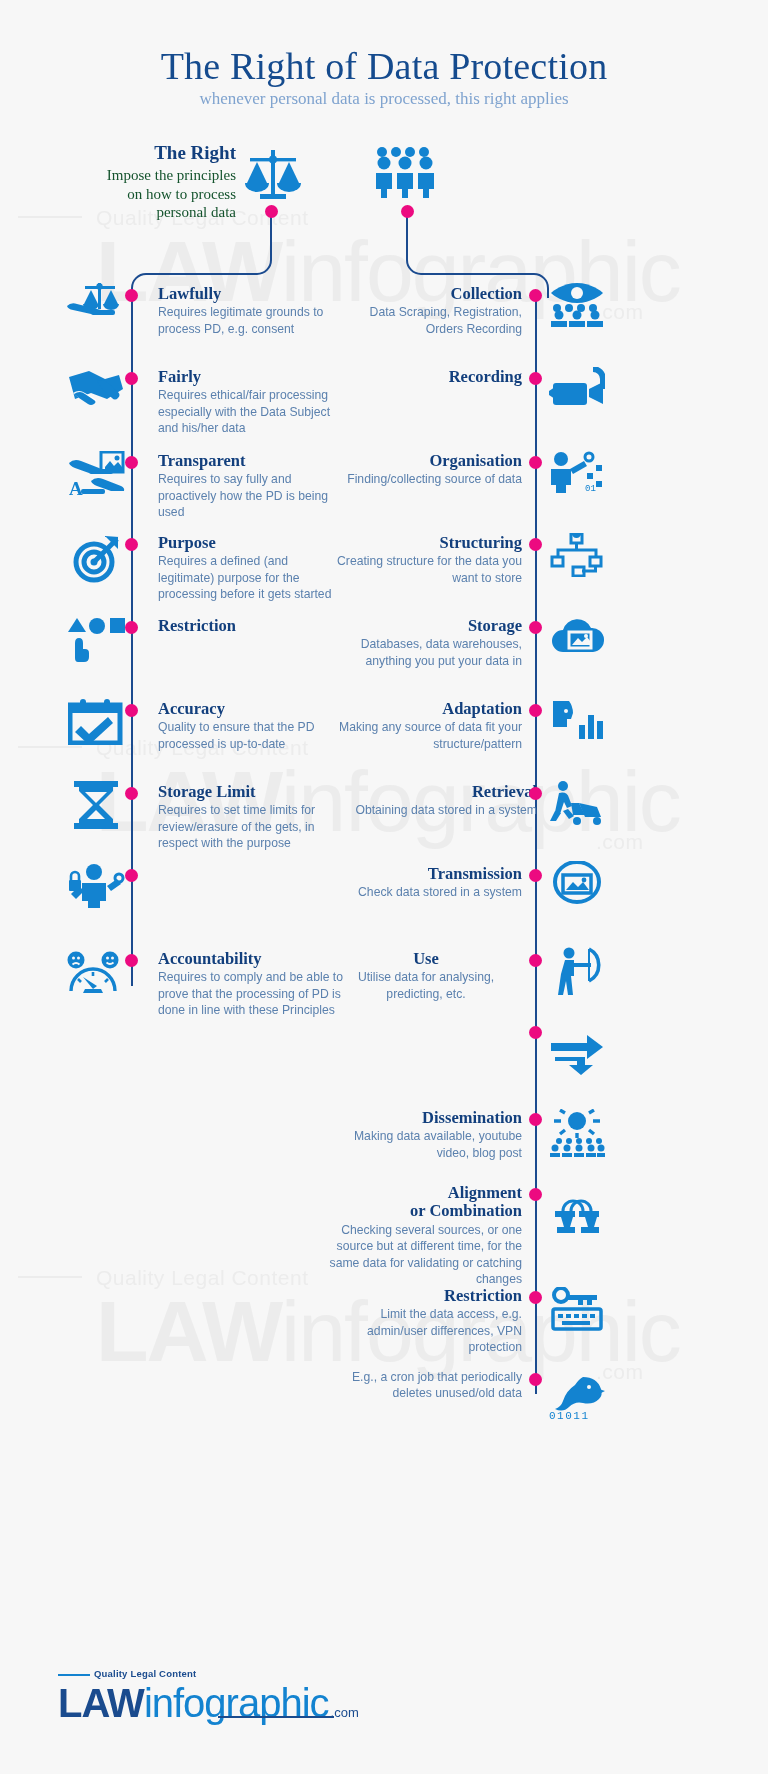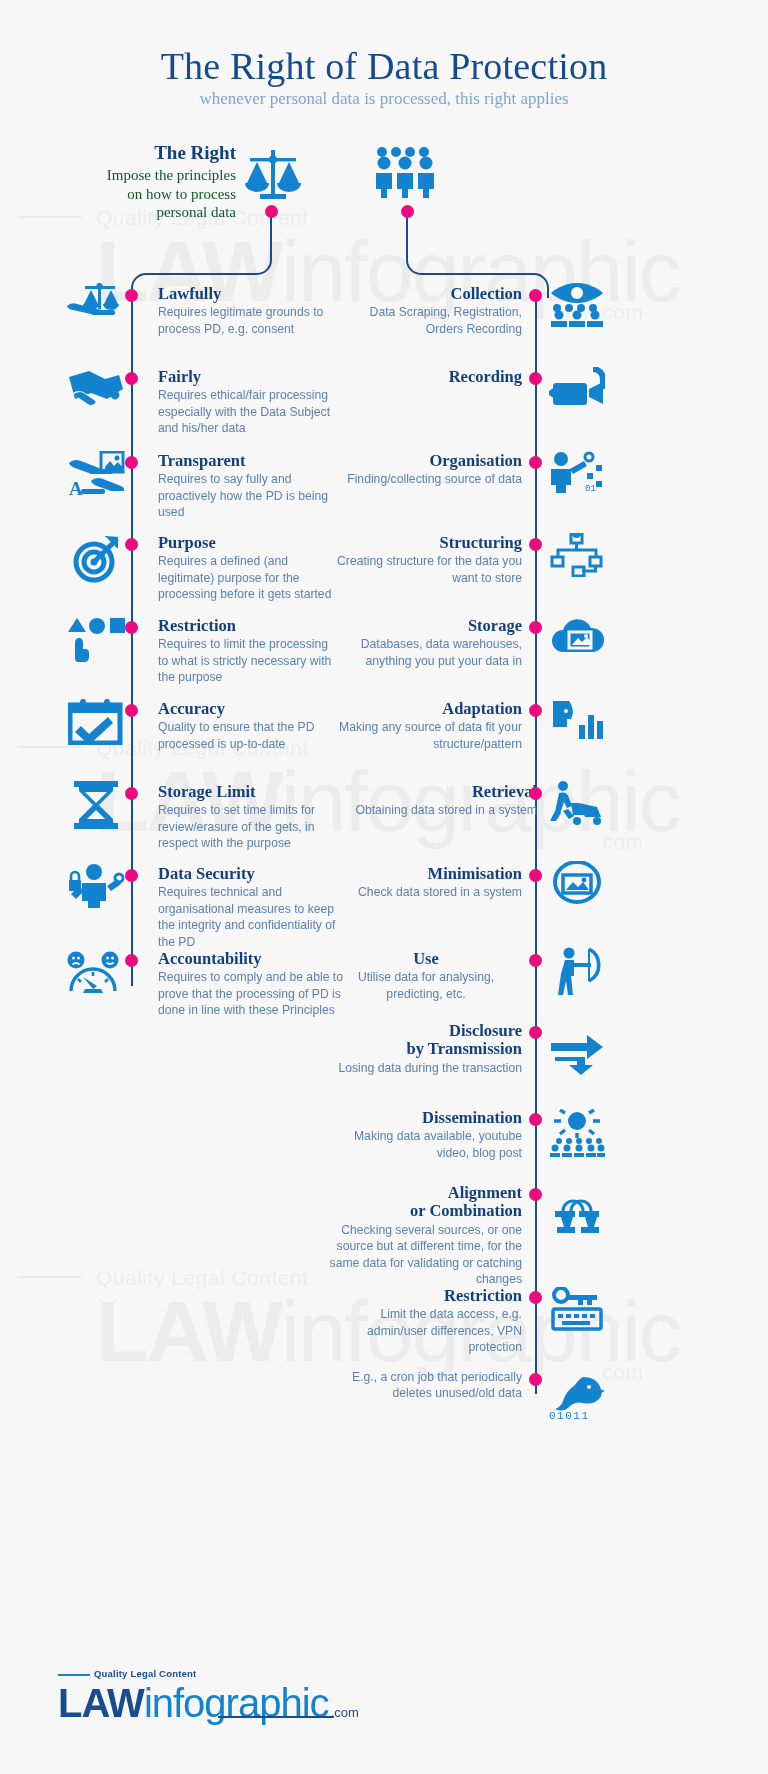--- a/index.html
+++ b/index.html
@@ -286,21 +286,20 @@
       <circle cx="27" cy="27" r="10" stroke-width="5"></circle>
       <circle cx="27" cy="27" r="3.5" fill="#1383d0" stroke="none"></circle>
       <path d="M27 27 L50 4" stroke-width="5"></path>
       <path d="M39 2 l12 0 l0 12 z" fill="#1383d0" stroke="none"></path>
       <path d="M52 2 l-14 0 l0 -1 z" fill="#1383d0" stroke="none"></path>
     </svg>
   </div>
 
   <div class="item left-item" style="left:158px; top:617px; width:182px;">
     <h3>Restriction</h3>
-    <p>Requires to limit the processing to what is strictly necessary with the purpose</p>
   </div>
   <div class="dot" style="left:125px; top:621px;"></div>
   <div class="icon-cell" style="left:66px; top:615px; width:60px; height:48px;">
     <svg width="58" height="46" viewBox="0 0 58 46" fill="#1383d0">
       <path d="M10 2 L19 16 L1 16 Z"></path>
       <circle cx="30" cy="10" r="8"></circle>
       <rect x="43" y="2" width="15" height="15"></rect>
       <path d="M8 27 q0 -5 4 -5 q4 0 4 5 v6 h2 q4 0 4 4 v4 q0 5 -5 5 h-6 q-3 0 -3 -4 z"></path>
     </svg>
   </div>
@@ -328,24 +327,20 @@
   <div class="icon-cell" style="left:66px; top:781px; width:60px; height:48px;">
     <svg width="52" height="48" viewBox="0 0 52 48" fill="#1383d0">
       <rect x="4" y="0" width="44" height="6"></rect>
         <rect x="4" y="42" width="44" height="6"></rect>
       <path d="M9 6 h34 v4 l-14 14 l14 14 v4 h-34 v-4 l14 -14 l-14 -14 z"></path>
       <path d="M15 11 h22 l-11 11 z" fill="#f7f7f7"></path>
       <path d="M17 38 h18 l-9 -9 z" fill="#f7f7f7"></path>
     </svg>
   </div>
 
-  <div class="item left-item" style="left:158px; top:865px; width:186px;">
-    <h3>Data Security</h3>
-    <p>Requires technical and organisational measures to keep the integrity and confidentiality of the PD</p>
-  </div>
   <div class="dot" style="left:125px; top:869px;"></div>
   <div class="icon-cell" style="left:66px; top:862px; width:60px; height:48px;">
     <svg width="58" height="44" viewBox="0 0 58 44" fill="#1383d0">
       <circle cx="27" cy="8" r="8"></circle>
       <path d="M15 19 h24 v18 h-6 v7 h-12 v-7 h-6 z"></path>
       <path d="M12 22 l-8 8 l5 5 l8 -8 z"></path>
       <path d="M40 22 l10 -7 l4 5 l-10 7 z"></path>
       <circle cx="52" cy="14" r="4" fill="none" stroke="#1383d0" stroke-width="3"></circle>
       <rect x="2" y="16" width="12" height="11" rx="1"></rect>
       <path d="M4 16 v-4 a4 4 0 0 1 8 0 v4" fill="none" stroke="#1383d0" stroke-width="2.6"></path>
@@ -483,21 +478,21 @@
       <path d="M6 30 l-5 10 h6 l5 -8 z"></path>
       <path d="M14 30 l6 8 l5 -3 l-6 -7 z"></path>
       <path d="M22 22 h8 l6 12 h-12 z"></path>
       <path d="M30 22 l18 4 l4 10 h-16 z"></path>
       <circle cx="28" cy="40" r="4"></circle>
         <circle cx="48" cy="40" r="4"></circle>
     </svg>
   </div>
 
   <div class="item right-item" style="left:330px; top:865px; width:192px;">
-    <h3>Minimisation</h3>
+    <h3>Transmission</h3>
     <p>Check data stored in a system</p>
   </div>
   <div class="dot" style="left:529px; top:869px;"></div>
   <div class="icon-cell" style="left:548px; top:860px; width:58px; height:46px;">
     <svg width="56" height="44" viewBox="0 0 56 44" fill="#1383d0">
       <path d="M28 1 a22 20 0 0 1 22 20 a22 20 0 0 1 -22 20 a22 20 0 0 1 -22 -20 a22 20 0 0 1 22 -20 z" fill="none" stroke="#1383d0" stroke-width="4"></path>
       <rect x="14" y="14" width="28" height="18" fill="none" stroke="#1383d0" stroke-width="3.5"></rect>
       <path d="M17 29 l7 -8 l5 5 l5 -5 l6 8 z"></path>
       <circle cx="35" cy="19" r="2.4"></circle>
     </svg>
@@ -511,25 +506,20 @@
   <div class="icon-cell" style="left:548px; top:946px; width:58px; height:50px;">
     <svg width="56" height="48" viewBox="0 0 56 48" fill="#1383d0">
       <circle cx="20" cy="6" r="5.5"></circle>
       <path d="M16 13 h9 v16 h-3 l2 19 h-5 l-2 -14 l-3 14 h-5 l3 -21 z"></path>
       <path d="M24 16 h18 v4 h-18 z"></path>
       <path d="M40 2 a18 18 0 0 1 0 32" fill="none" stroke="#1383d0" stroke-width="3.6"></path>
       <path d="M40 2 L40 34" stroke="#1383d0" stroke-width="2"></path>
     </svg>
   </div>
 
-  <div class="item right-item" style="left:330px; top:1022px; width:192px;">
-    <h3 style="white-space:pre-line">Disclosure
-by Transmission</h3>
-    <p>Losing data during the transaction</p>
-  </div>
   <div class="dot" style="left:529px; top:1026px;"></div>
   <div class="icon-cell" style="left:548px; top:1032px; width:58px; height:44px;">
     <svg width="56" height="42" viewBox="0 0 56 42" fill="#1383d0">
       <path d="M2 10 h36 v-8 l16 12 l-16 12 v-8 h-36 z"></path>
       <path d="M6 24 h30 v8 h8 l-12 10 l-12 -10 h8 v-4 h-22 z"></path>
     </svg>
   </div>
 
   <div class="item right-item" style="left:330px; top:1109px; width:192px;text-align:right;">
     <h3>Dissemination</h3>

